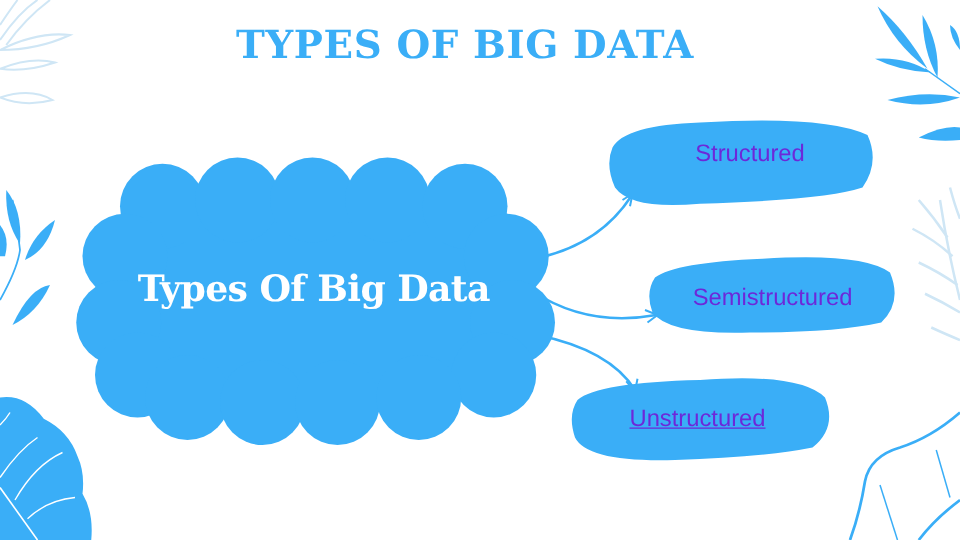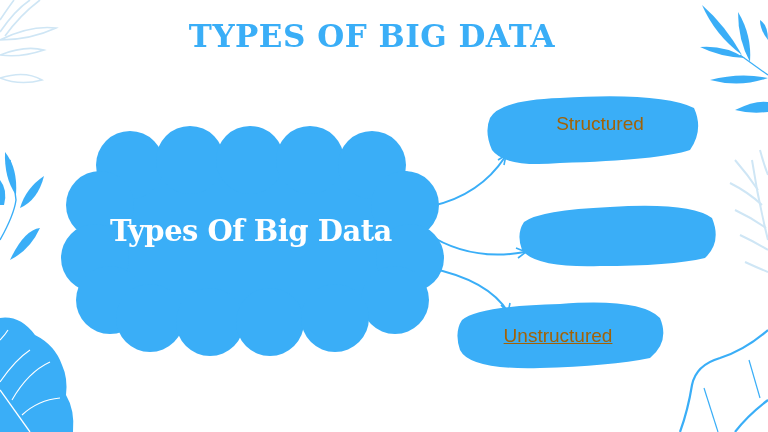--- a/index.html
+++ b/index.html
@@ -1,20 +1,20 @@
 <!DOCTYPE html>
 <html><head>
 <meta charset="utf-8">
 <style>
   html, body { margin:0; padding:0; }
   body { width:768px; height:432px; overflow:hidden; background:#ffffff; position:relative; font-family:"Liberation Sans", sans-serif; }
   .stage { position:absolute; left:0; top:0; width:768px; height:432px; }
   .title { position:absolute; left:0; top:18px; width:744px; text-align:center; font-family:"DejaVu Serif", serif; font-weight:bold; font-size:31px; color:#3aaef7; letter-spacing:0.5px; }
   .cloud-label { position:absolute; left:70px; top:214px; width:362px; text-align:center; font-family:"DejaVu Serif", serif; font-weight:bold; font-size:29px; color:#ffffff; letter-spacing:-0.5px; }
-  .node-label { position:absolute; color:#a16207; font-size:19px; text-align:center; font-family:"Liberation Sans", sans-serif; }
+  .node-label { position:absolute; color:#6d28d9; font-size:19px; text-align:center; font-family:"Liberation Sans", sans-serif; }
   svg { position:absolute; left:0; top:0; }
 </style>
 </head>
 <body>
 
 <div class="stage">
 
   <svg width="768" height="432" viewBox="0 0 768 432">
 
     <g fill="none" stroke="#cfe6f5" stroke-width="1.6">
@@ -101,15 +101,16 @@
     <path fill="#3aaef7" d="M490 118 Q500 100 560 98 Q660 92 694 108 Q704 130 690 150 Q660 160 560 163 Q505 168 492 150 Q484 132 490 118 Z"></path>
     <path fill="#3aaef7" d="M524 222 Q540 210 610 207 Q690 202 712 218 Q722 242 705 258 Q670 266 600 266 Q535 268 522 250 Q516 234 524 222 Z"></path>
     <path fill="#3aaef7" d="M462 320 Q478 306 560 304 Q640 298 660 318 Q670 342 650 358 Q610 366 540 368 Q470 370 460 350 Q454 332 462 320 Z"></path>
   </svg>
 
   <div class="title">TYPES OF BIG DATA</div>
 
   <div class="cloud-label">Types Of Big Data</div>
 
   <div class="node-label" style="left:500px; top:113px; width:200px;">Structured</div>
+  <div class="node-label" style="left:520px; top:228px; width:196px;">Semistructured</div>
   <div class="node-label" style="left:460px; top:325px; width:196px;text-decoration:underline;">Unstructured</div>
 
 </div>
 
 </body></html>

